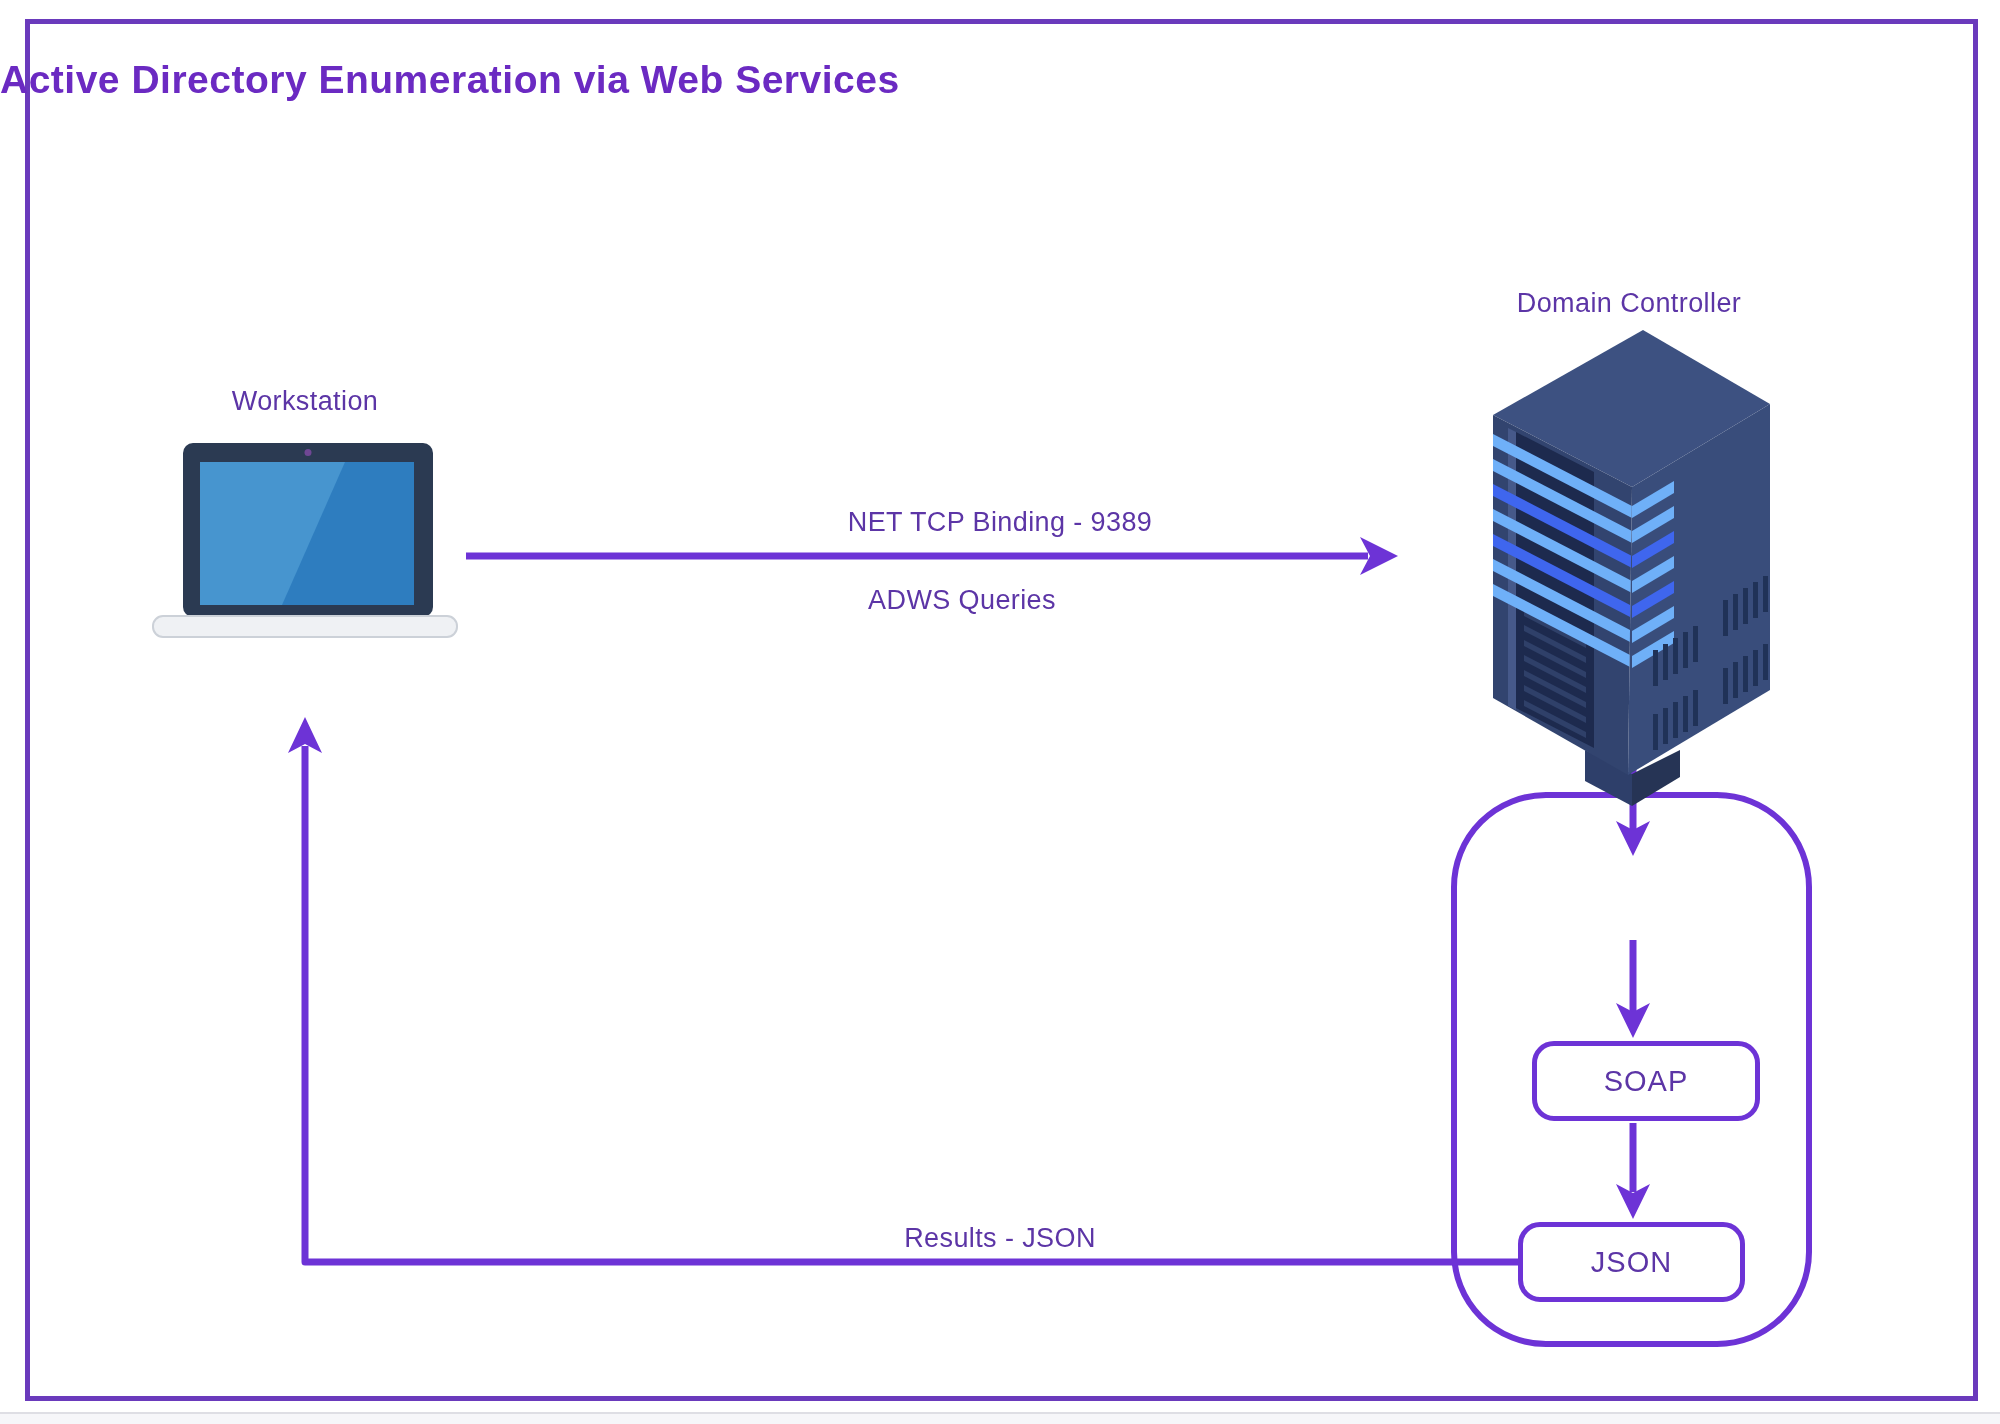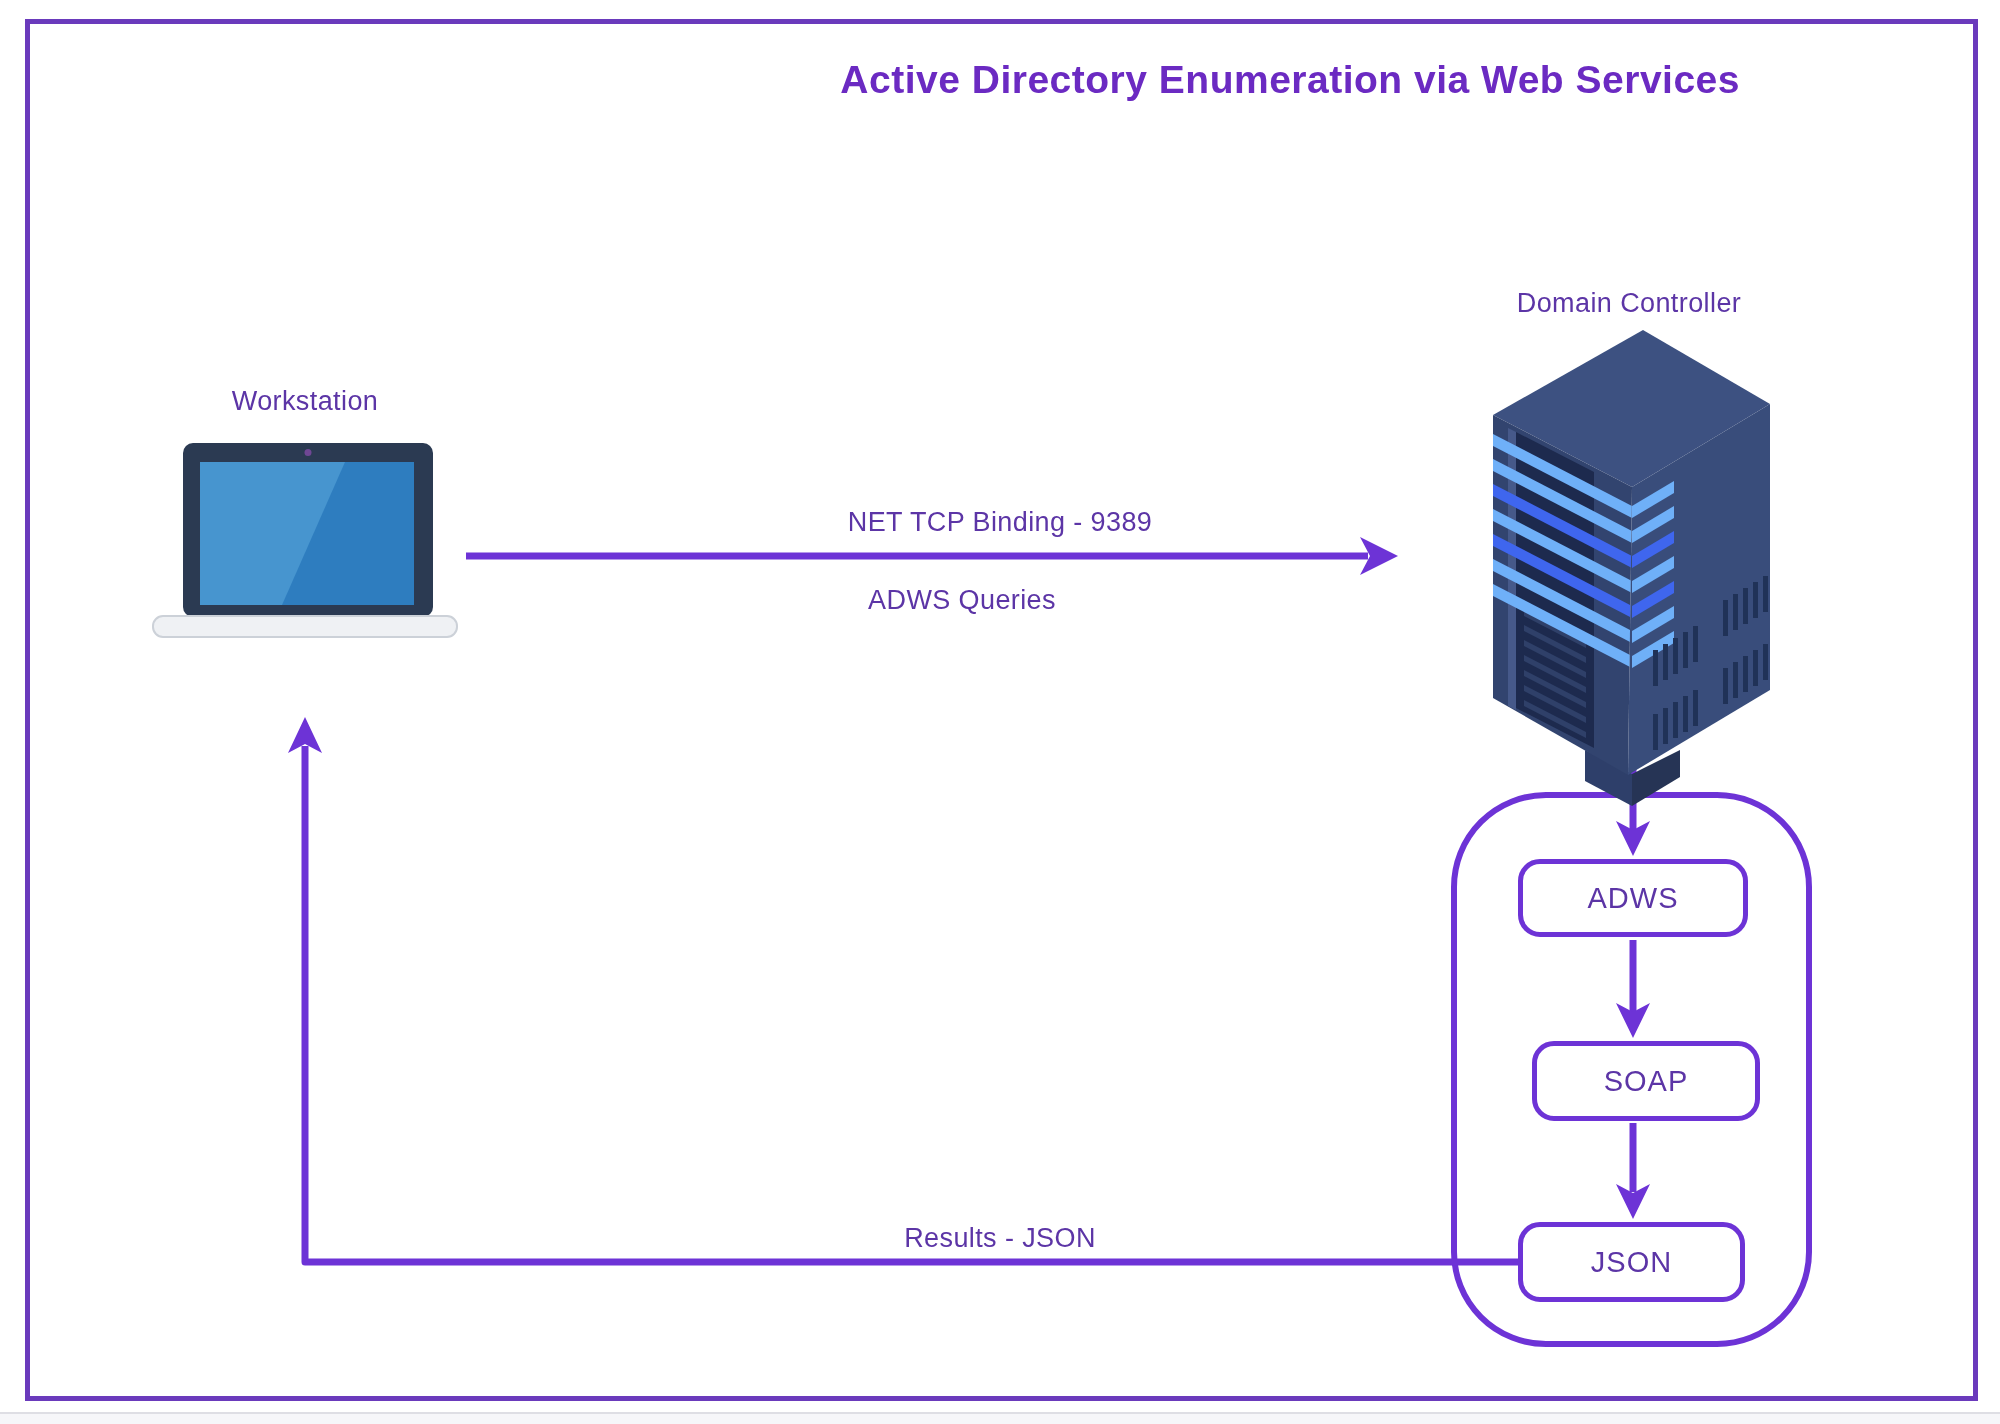--- a/index.html
+++ b/index.html
@@ -1,21 +1,21 @@
 <!DOCTYPE html>
 <html><head>
 <meta charset="utf-8">
 <style>
   html,body{margin:0;padding:0;background:#ffffff;}
   .page{position:relative;width:2000px;height:1424px;background:#ffffff;overflow:hidden;
         font-family:"Liberation Sans",sans-serif;}
   .frame{position:absolute;left:25px;top:19px;width:1953px;height:1382px;
          border:5px solid #6a3abc;box-sizing:border-box;background:#ffffff;}
   .bottom-strip{position:absolute;left:0;top:1412px;width:2000px;height:12px;background:#f6f6f9;border-top:2px solid #dedee4;}
-  .title{position:absolute;left:0;top:58px;width:1740px;text-align:right;margin:0;
+  .title{position:absolute;left:0;top:58px;width:1740px;text-align:left;margin:0;
          font-size:39px;font-weight:bold;letter-spacing:0.5px;color:#6b2ac2;}
   .lbl{position:absolute;transform:translate(-50%,-50%);white-space:nowrap;
        font-size:27px;color:#5c35a6;letter-spacing:0.4px;}
   .lbl-workstation{left:305px;top:401px;}
   .lbl-dc{left:1629px;top:303px;}
   .lbl-nettcp{left:960px;top:522px;margin-left:40px;}
   .lbl-ldapq{left:962px;top:600px;}
   .lbl-results{left:1000px;top:1238px;}
   .stack-container{position:absolute;left:1451px;top:792px;width:361px;height:555px;
                    border:6px solid #6d33d6;border-radius:95px;box-sizing:border-box;background:transparent;}
@@ -37,23 +37,20 @@
   <h1 class="title">Active Directory Enumeration via Web Services</h1>
 
   <div class="lbl lbl-workstation">Workstation</div>
   <div class="lbl lbl-dc">Domain Controller</div>
   <div class="lbl lbl-nettcp">NET TCP Binding - 9389</div>
   <div class="lbl lbl-ldapq">ADWS Queries</div>
   <div class="lbl lbl-results">Results - JSON</div>
 
   <div class="stack-container"></div>
 
-  <div class="service-box box-adws">
-    <span>ADWS</span>
-  </div>
   <div class="service-box box-soap">
     <span>SOAP</span>
   </div>
   <div class="service-box box-ldap">
     <span>JSON</span>
   </div>
 
   <svg class="art" viewBox="0 0 2000 1424">
     <defs>
       <clipPath id="leftFaceClip">

